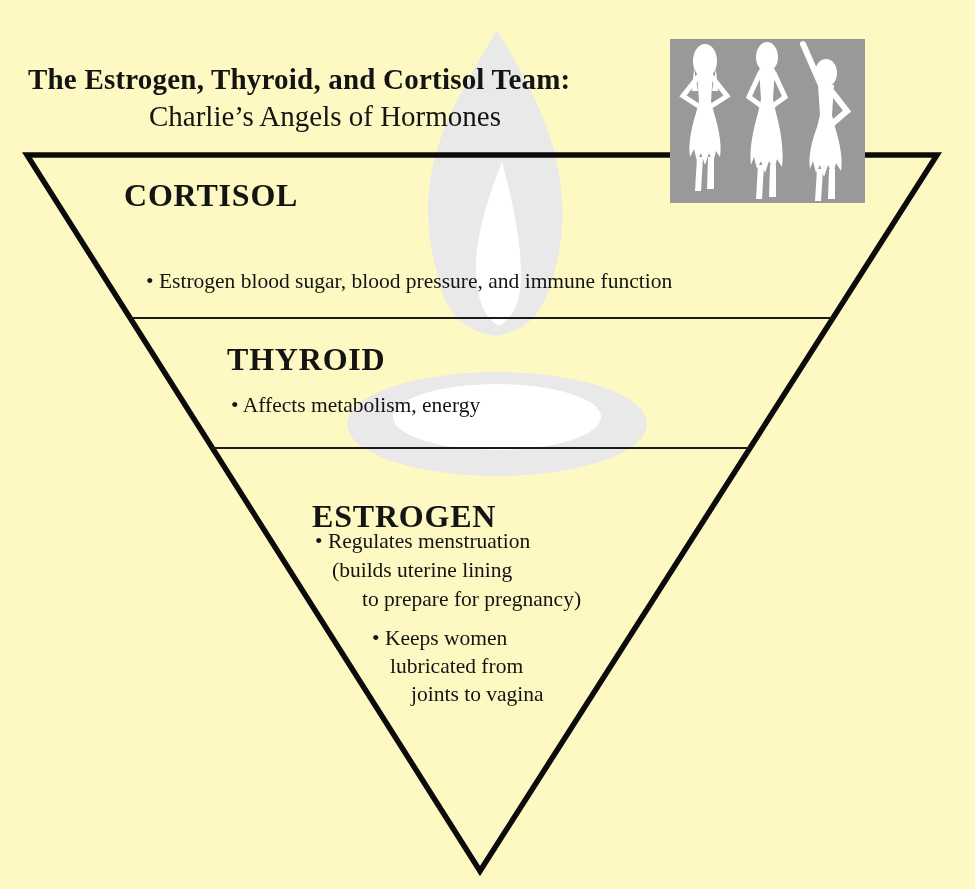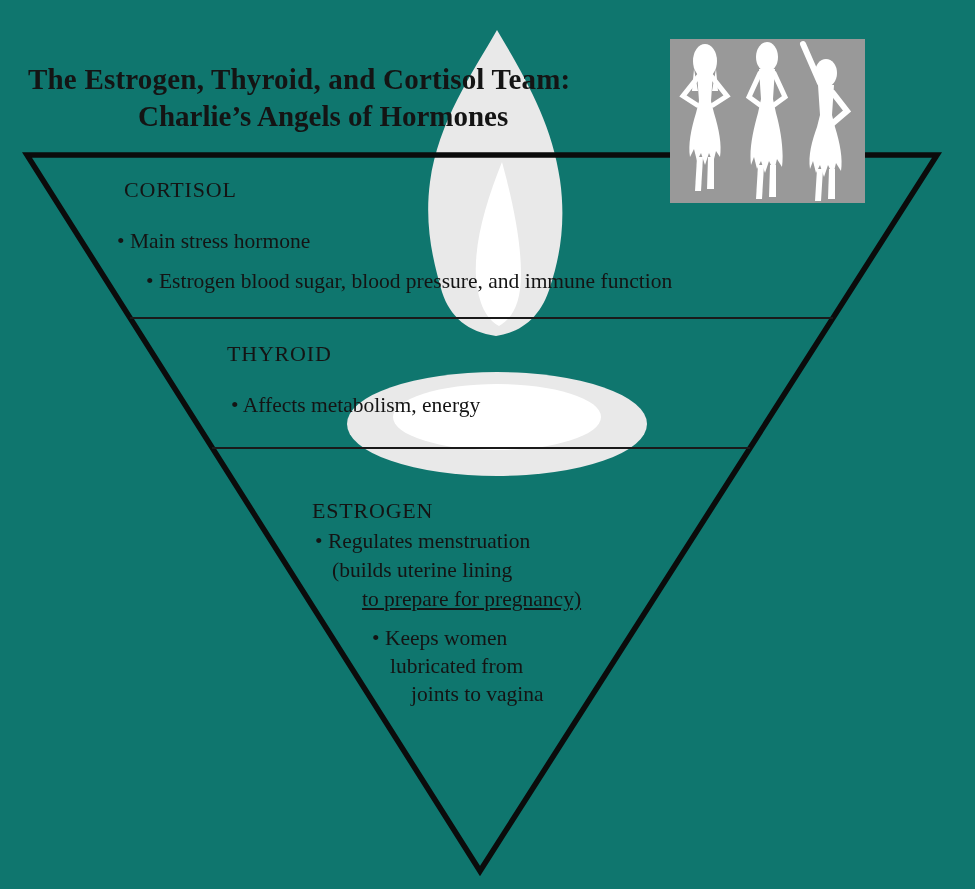--- a/index.html
+++ b/index.html
@@ -1,36 +1,36 @@
 <!DOCTYPE html>
 <html><head>
 <meta charset="utf-8">
 <style>
   html, body { margin: 0; padding: 0; background: #ffffff; }
   .canvas {
     position: relative;
     width: 975px;
     height: 889px;
-    background: #0f766e;
+    background: #fef9c3;
     overflow: hidden;
     font-family: "Liberation Serif", "DejaVu Serif", serif;
     color: #141414;
   }
   .abs { position: absolute; white-space: nowrap; }
   .title {
     font-weight: bold;
     font-size: 29px;
     letter-spacing: 0.2px;
   }
   .subtitle {
     font-size: 29px;
   }
   .sec-heading {
-    font-weight: normal;
-    font-size: 22px;
+    font-weight: bold;
+    font-size: 32px;
     letter-spacing: 0.8px;
   }
   .body-line {
     font-size: 21.5px;
   }
   svg.layer { position: absolute; left: 0; top: 0; }
   .photo {
     position: absolute;
     left: 670px;
     top: 39px;
@@ -58,21 +58,21 @@
     </g>
   </svg>
 
   <svg class="layer" width="975" height="889" viewBox="0 0 975 889" aria-hidden="true">
     <polygon points="27,155 937,155 480,871" fill="none" stroke-width="5.5" stroke-linejoin="miter" stroke="#0b0b0b"></polygon>
     <line x1="130" y1="318" x2="833" y2="318" stroke-width="1.8" stroke="#1a1a1a"></line>
     <line x1="212" y1="448" x2="750" y2="448" stroke-width="1.8" stroke="#1a1a1a"></line>
   </svg>
 
   <div class="abs title" style="left:28px; top:63px;">The Estrogen, Thyroid, and Cortisol Team:</div>
-  <div class="abs subtitle" style="left:138px; top:100px;font-weight:bold;">Charlie’s Angels of Hormones</div>
+  <div class="abs subtitle" style="left:149px; top:100px;">Charlie’s Angels of Hormones</div>
 
   <div class="photo">
     <svg width="195" height="164" viewBox="0 0 195 164">
       <rect x="0" y="0" width="195" height="164" fill="#999999"></rect>
       <g stroke="none" fill="#ffffff">
 
         <ellipse cx="35" cy="22" rx="12" ry="17"></ellipse>
         <path d="M24,30 L22,52 L28,52 Z"></path>
         <path d="M46,30 L48,52 L42,52 Z"></path>
         <path d="M27,34 L43,34 L41,62 L44,74 C49,90 52,106 50,118
@@ -104,27 +104,26 @@
         <path d="M159,130 L165,130 L165,160 L158,160 Z"></path>
         <g stroke="#ffffff" stroke-width="6" fill="none" stroke-linecap="round">
           <path d="M150,44 L133,5"></path>
           <path d="M163,54 L177,72 L163,84"></path>
         </g>
       </g>
     </svg>
   </div>
 
   <div class="abs sec-heading" style="left:124px; top:177px;">CORTISOL</div>
-  <div class="abs body-line" style="left:117px; top:229px;">• Main stress hormone</div>
   <div class="abs body-line" style="left:146px; top:269px;">• Estrogen blood sugar, blood pressure, and immune function</div>
 
   <div class="abs sec-heading" style="left:227px; top:341px;">THYROID</div>
   <div class="abs body-line" style="left:231px; top:393px;text-align:right;">• Affects metabolism, energy</div>
 
   <div class="abs sec-heading" style="left:312px; top:478px;margin-top:20px;">ESTROGEN</div>
   <div class="abs body-line" style="left:315px; top:529px;">• Regulates menstruation</div>
   <div class="abs body-line" style="left:332px; top:558px;">(builds uterine lining</div>
-  <div class="abs body-line" style="left:362px; top:587px;text-decoration:underline;">to prepare for pregnancy)</div>
+  <div class="abs body-line" style="left:362px; top:587px;">to prepare for pregnancy)</div>
   <div class="abs body-line" style="left:372px; top:626px;">• Keeps women</div>
   <div class="abs body-line" style="left:390px; top:654px;text-align:center;">lubricated from</div>
   <div class="abs body-line" style="left:411px; top:682px;">joints to vagina</div>
 
 </div>
 
 </body></html>

